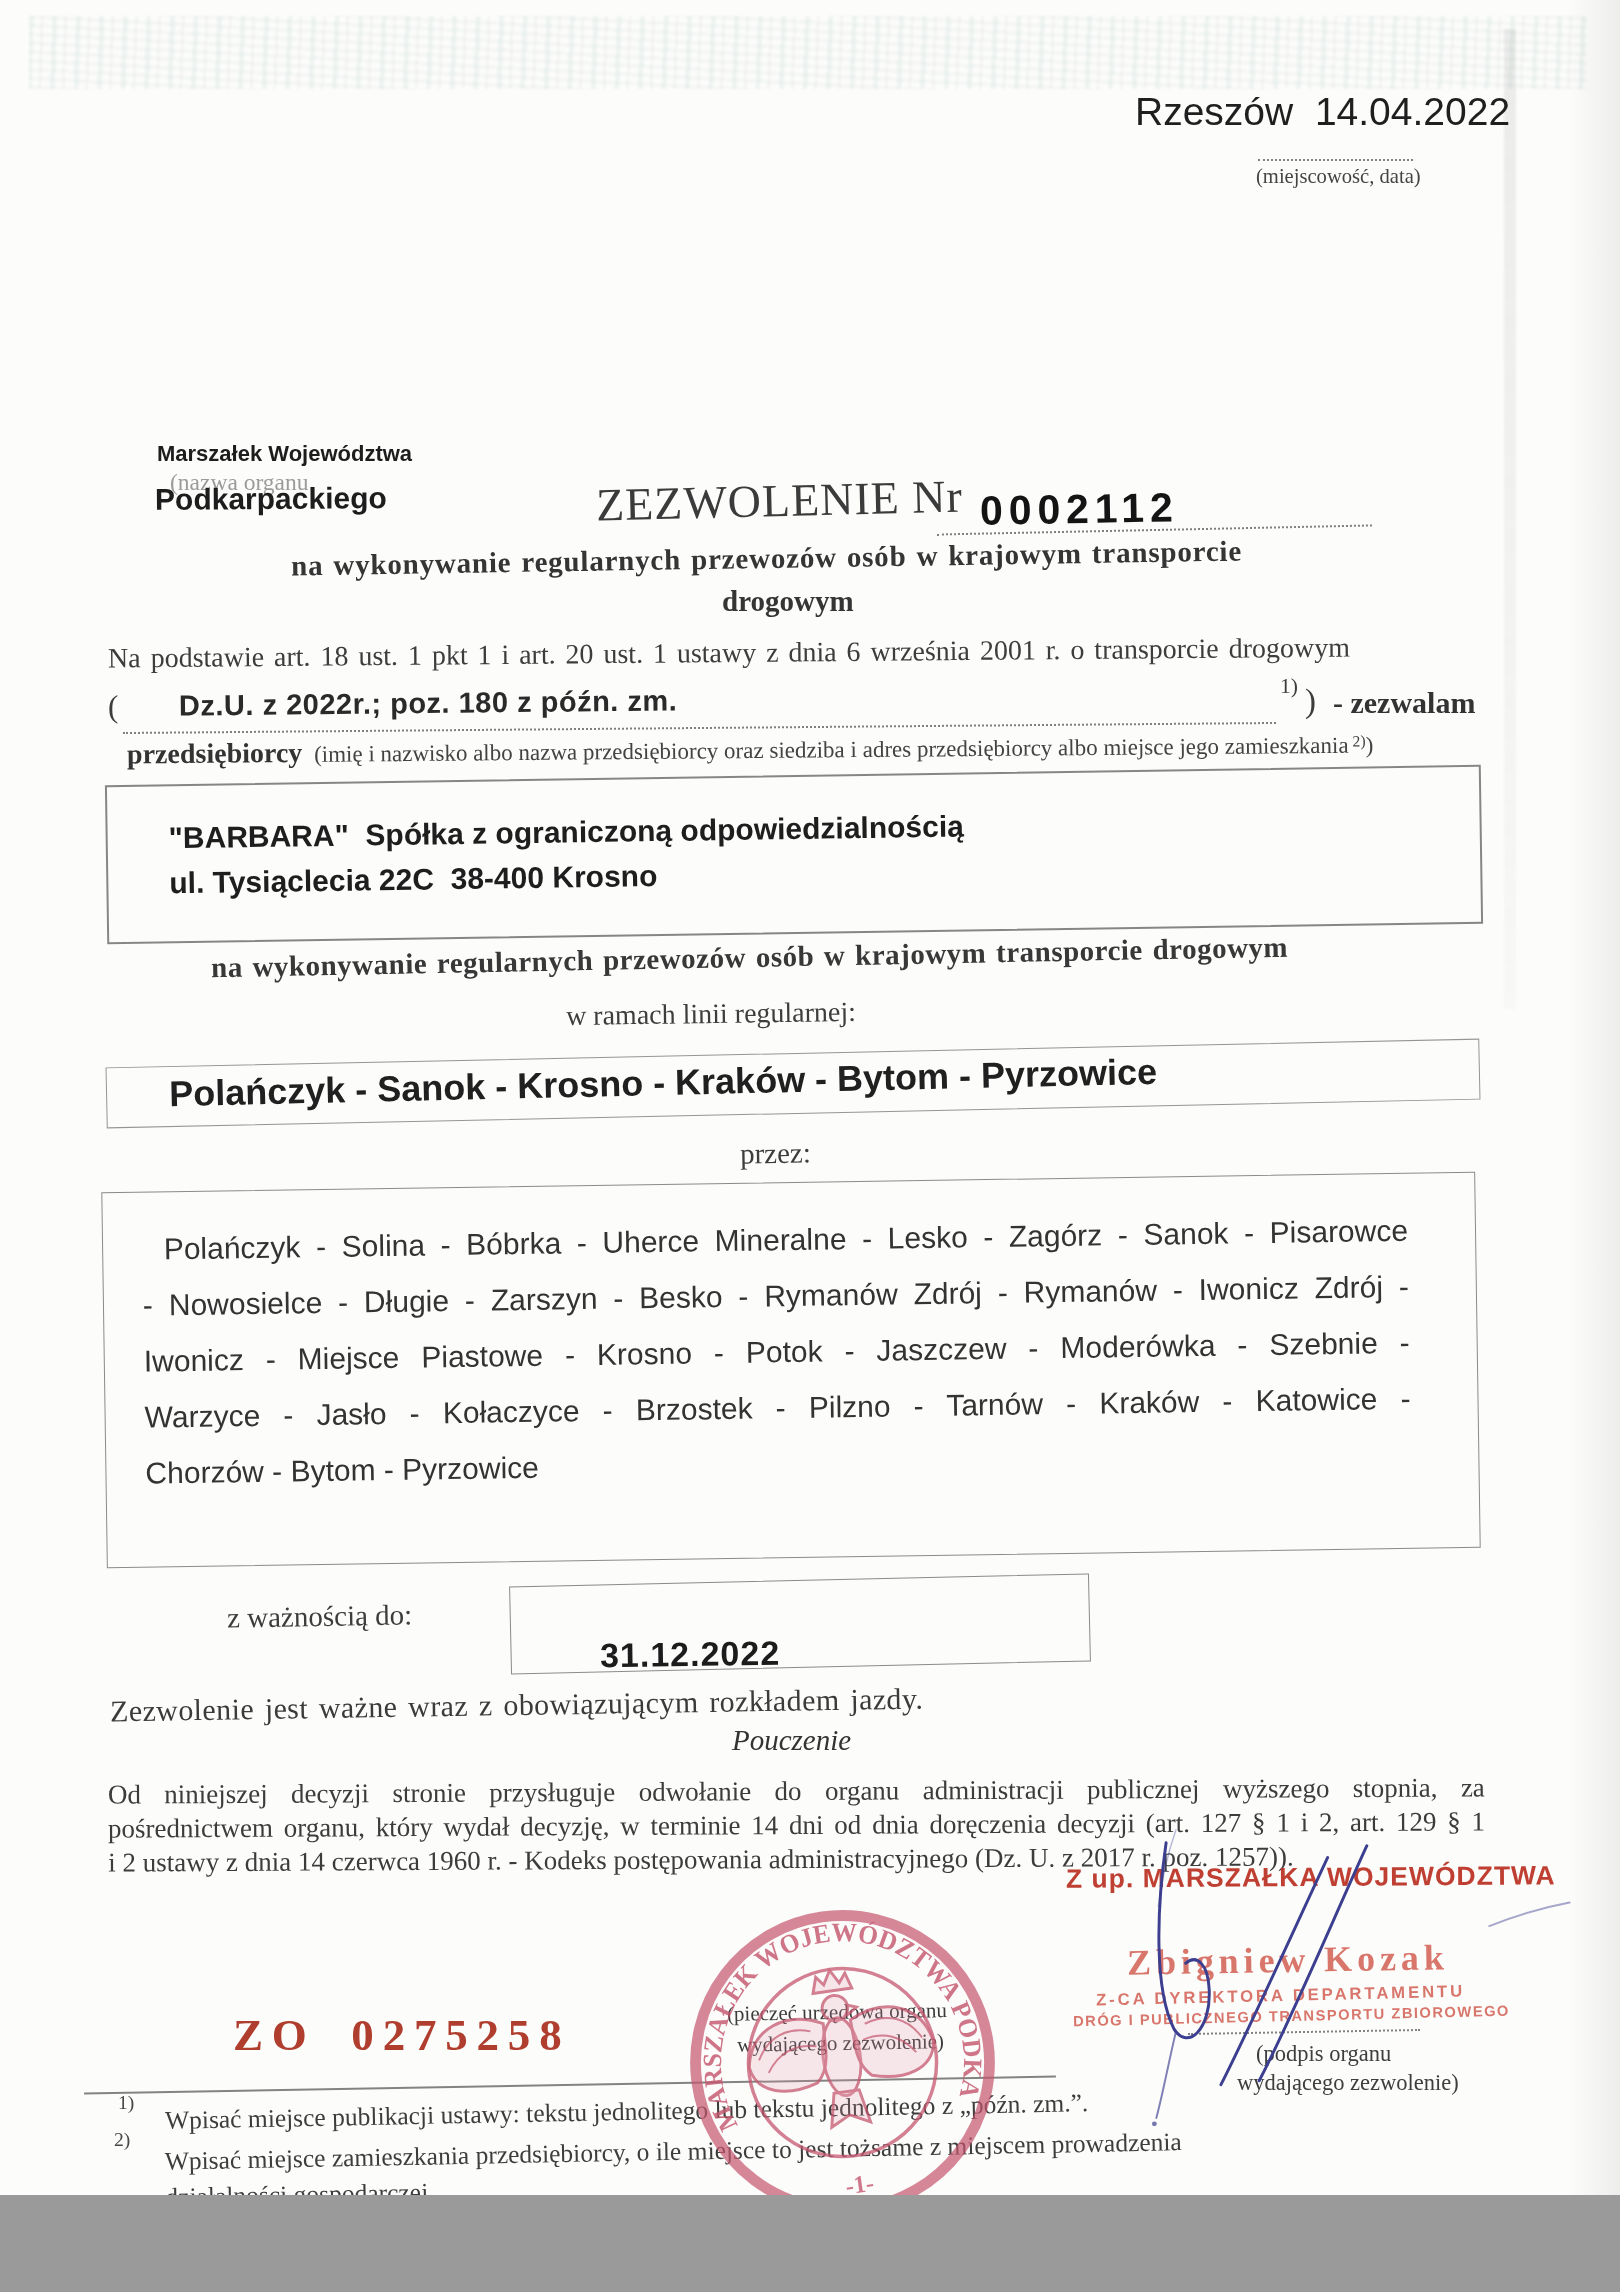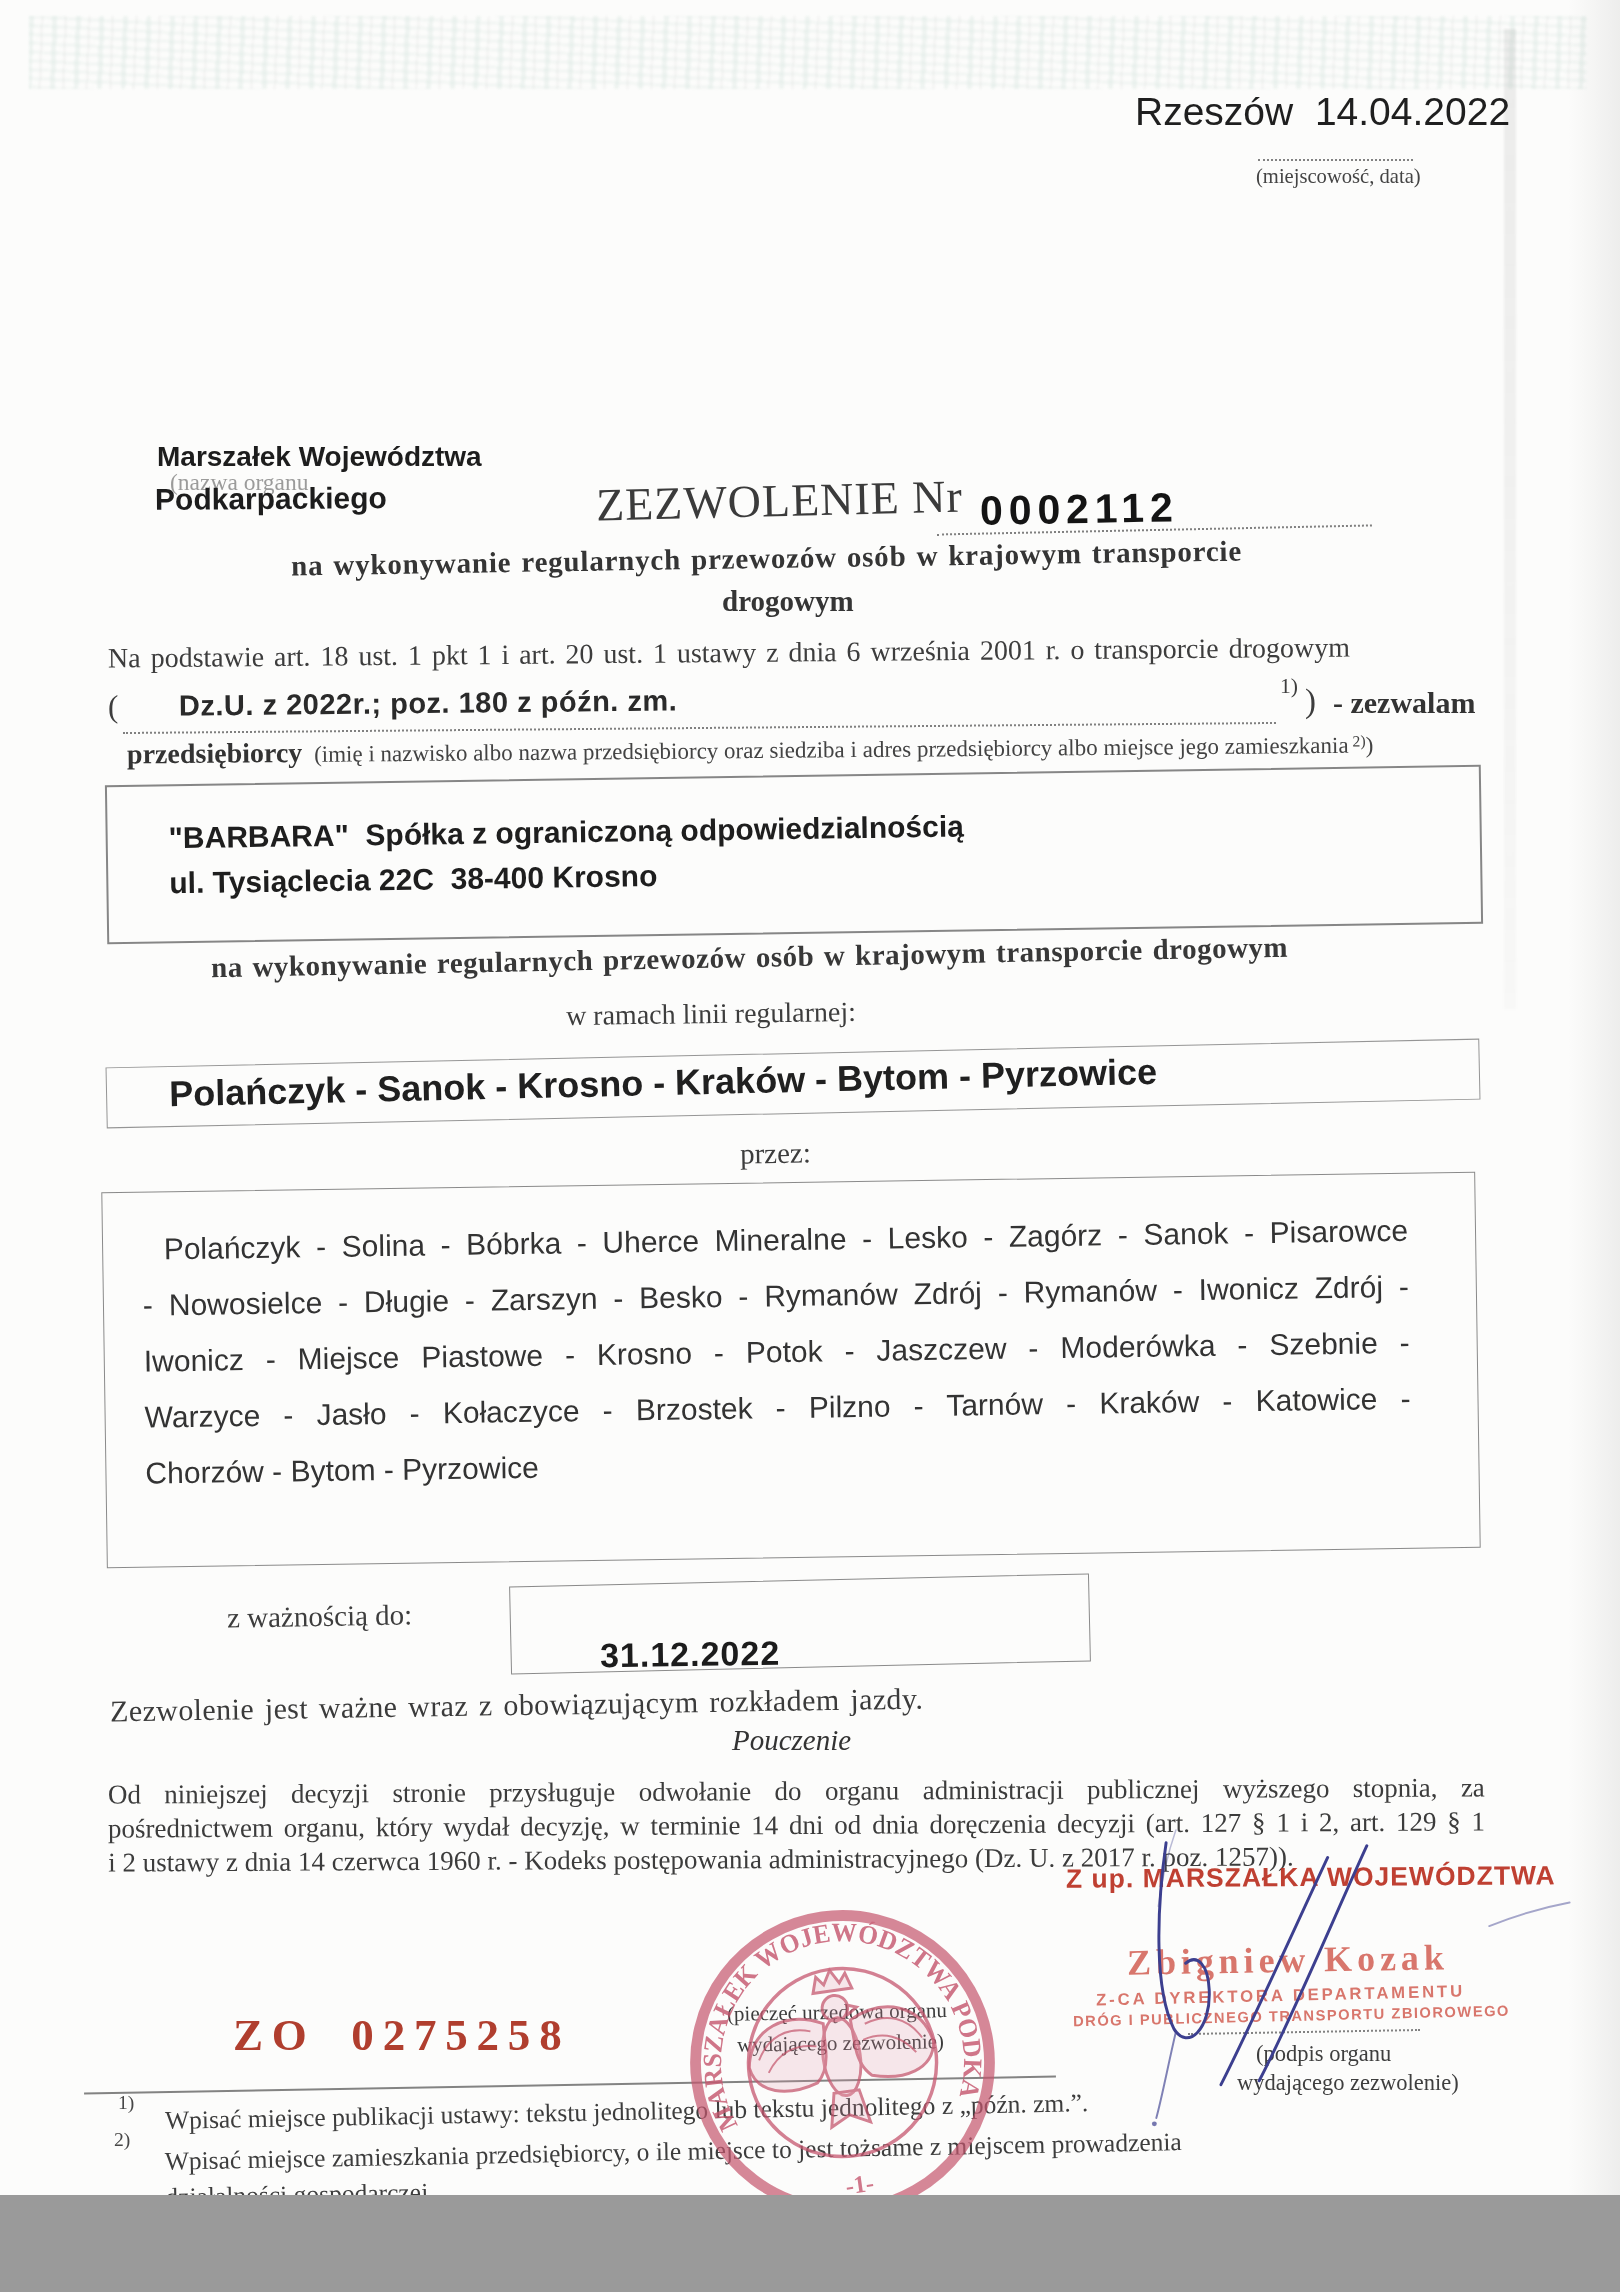--- a/index.html
+++ b/index.html
@@ -42,21 +42,21 @@
   <div class="abs scan-noise-bottom"></div>
   <div class="abs red-smear"></div>
   <div class="abs edge-streak"></div>
   <div class="abs edge-right"></div>
 
   <div class="abs sans pre" style="left:1135px;top:90px;font-size:39px;color:#1f1f1f;">Rzeszów  14.04.2022</div>
   <div class="abs leader-thin" style="left:1258px;top:159px;width:155px;"></div>
   <div class="abs" style="left:1256px;top:165px;font-size:20.6px;color:#444;text-align:center;">(miejscowość, data)</div>
 
   <div class="abs" style="left:163px;top:469px;font-size:23.5px;color:rgba(75,75,75,.55);margin-left:7px;">(nazwa organu</div>
-  <div class="abs sans b nowrap" style="left:157px;top:441px;font-size:28px;color:#1d1d1d;">Marszałek Województwa</div>
+  <div class="abs sans b nowrap" style="left:157px;top:441px;font-size:22px;color:#1d1d1d;">Marszałek Województwa</div>
   <div class="abs sans b nowrap" style="left:155px;top:482px;font-size:30px;color:#1d1d1d;transform:rotate(-.4deg);">Podkarpackiego</div>
 
   <div class="abs nowrap" style="left:596px;top:474px;font-size:46px;letter-spacing:1px;color:#3b3b3b;transform:rotate(-1.4deg);">ZEZWOLENIE Nr</div>
   <div class="abs leader" style="left:937px;top:529px;width:435px;transform:rotate(-1.2deg);"></div>
   <div class="abs sans b nowrap" style="left:980px;top:486px;font-size:41px;letter-spacing:5.9px;color:#141414;transform:rotate(-1deg);">0002112</div>
   <div class="abs b nowrap" style="left:291px;top:542px;font-size:29px;letter-spacing:0.8px;word-spacing:2px;color:#353535;transform:rotate(-.9deg);">na wykonywanie regularnych przewozów osób w krajowym transporcie</div>
   <div class="abs b nowrap" style="left:722px;top:585px;font-size:29px;color:#353535;">drogowym</div>
 
   <div class="abs nowrap" style="left:108px;top:637px;font-size:28px;word-spacing:2.9px;color:#3d3d3d;transform:rotate(-.5deg);">Na podstawie art. 18 ust. 1 pkt 1 i art. 20 ust. 1 ustawy z dnia 6 września 2001 r. o transporcie drogowym</div>
   <div class="abs" style="left:108px;top:689px;font-size:31px;color:#3d3d3d;">(</div>

